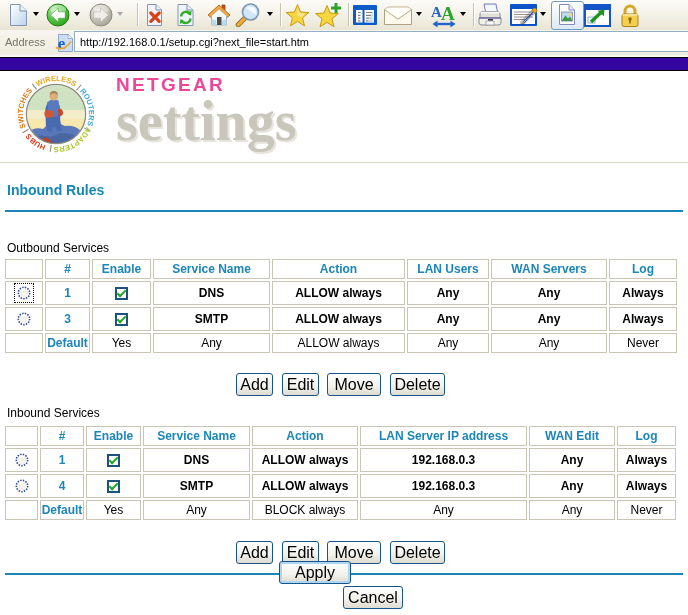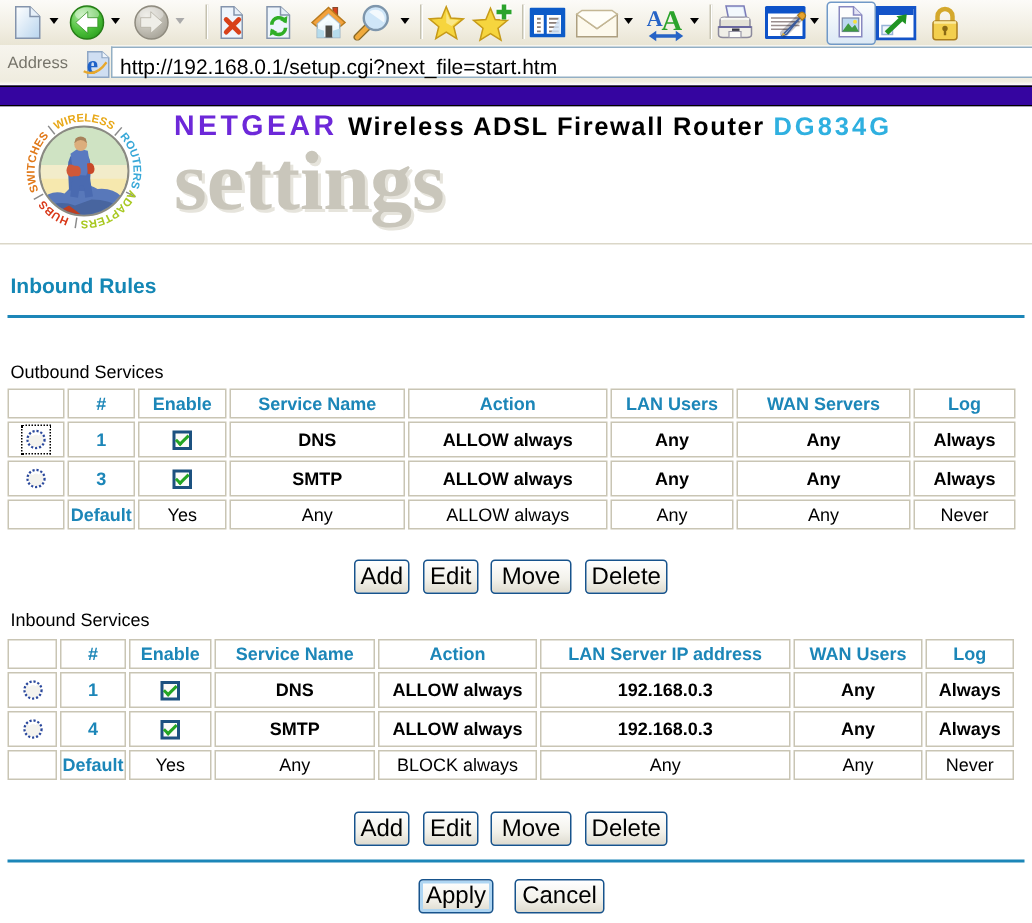--- a/index.html
+++ b/index.html
@@ -10,26 +10,26 @@
  background:linear-gradient(#fcfbf8,#f2efe4 60%,#e9e5d4);border-bottom:1px solid #d4d0c0;}
 .tsep{position:absolute;top:3px;width:1px;height:23px;background:#c5c2b0;border-right:1px solid #fff;}
 .ticon{position:absolute;top:3px;}
 .drop{position:absolute;top:12px;width:0;height:0;border-left:3px solid transparent;border-right:3px solid transparent;border-top:4px solid #000;}
 .drop.gray{border-top-color:#aaa;}
 #addrbar{position:absolute;left:0;top:30px;width:688px;height:24px;
  background:linear-gradient(#f7f5ee,#efecdf);}
 #addrlabel{position:absolute;left:5px;top:6px;font-size:11px;color:#76746a;}
 #addricon{position:absolute;left:55px;top:3px;}
 #addrinput{position:absolute;left:74px;top:1px;width:614px;height:19px;background:#fff;border:1px solid #93afc4;border-right:none;}
-#addrtext{position:absolute;left:5px;top:4px;font-size:14px;color:#000;white-space:nowrap;}
+#addrtext{position:absolute;left:5px;top:4px;font-size:11px;color:#000;white-space:nowrap;}
 #chromestrip{position:absolute;left:0;top:54px;width:688px;height:3px;background:linear-gradient(#eeebdd,#ffffff);}
 
 #purple{position:absolute;left:0;top:57px;width:688px;height:12px;background:#3505a0;border-top:1px solid #000;border-bottom:1px solid #000;}
 #header{position:absolute;left:0;top:71px;width:688px;height:91px;background:#fff;border-bottom:1px solid #dbd7c8;}
-#netgear{position:absolute;left:116px;top:3px;font-size:19px;font-weight:bold;letter-spacing:2.3px;color:#6d28d9;}
+#netgear{position:absolute;left:116px;top:3px;font-size:19px;font-weight:bold;letter-spacing:2.3px;color:#ec4899;}
 #prodname{position:absolute;left:232px;top:4px;font-size:17px;font-weight:bold;letter-spacing:1.05px;color:#000;}
 #prodname .model{color:#2fb0e0;letter-spacing:2px;}
 #settings{position:absolute;left:116px;top:18px;font-family:"Liberation Serif",serif;font-size:56px;font-weight:bold;color:#c9c6bb;text-shadow:2px 2px 0 #e6e4dc;}
 
 #content{position:absolute;left:0;top:163px;width:688px;}
 #fwrules{position:absolute;left:7px;top:19px;font-size:14px;font-weight:bold;color:#1487b5;}
 .tealrule{position:absolute;left:5px;width:678px;height:2px;background:#1c86b8;}
 .secthead{position:absolute;left:7px;font-size:12px;font-weight:normal;color:#000;}
 table.rules{position:absolute;border-collapse:separate;border-spacing:2px;background:#fff;table-layout:fixed;}
 table.rules td{border:1px solid #c9c5b4;text-align:center;font-size:12px;color:#000;padding:0;overflow:hidden;}
@@ -242,21 +242,20 @@
         <path d="M33 31 Q29.5 34 30.5 44 L31 55 L44.5 55.5 L45.5 42 Q46 32 41 29.5 Z" fill="#4a6ab0"></path>
         <path d="M32 30.5 L37 27 L43.5 28.5 L45 38 L42.5 45 L34 44.5 Z" fill="#5a7ac0"></path>
         <circle cx="38.8" cy="24.3" r="4.3" fill="#dcae7c"></circle>
         <path d="M34.5 23.5 Q38.8 19.2 43 23.5 L42.2 20.3 Q38.8 17.8 35.4 20.3 Z" fill="#a8825a"></path>
         <path d="M34.5 38.5 Q30 36 29.3 41.5 Q29.5 46.5 34.5 45.8 Q39.5 46.5 38.8 41.5 Q38.8 38 34.5 38.5 Z" fill="#d05838"></path>
         <path d="M43 37 Q47.5 35.5 48 40.5 Q48 44.8 43.5 43.8 Z" fill="#c84828"></path>
         <path d="M33.5 45.5 L31.8 59 L37 59.8 L38.3 51.5 L40.8 51.5 L41.8 59.8 L47 59 L44.8 45.5 Z" fill="#4a6ab0"></path>
       </g>
     </svg></div>
     <span id="netgear">NETGEAR</span>
-    <span id="prodname">Wireless ADSL Firewall Router <span class="model">DG834G</span></span>
     <span id="settings">settings</span>
   </div>
   <div id="content">
     <span id="fwrules">Inbound Rules</span>
     <div class="tealrule" style="top:47px;"></div>
     <span class="secthead" style="top:78px;">Outbound Services</span>
     <table class="rules" id="outtbl" style="left:3px;top:94px;">
       <colgroup>
           <col style="width:38px">
           <col style="width:45px">
@@ -337,21 +336,21 @@
           <col style="width:59px">
         </colgroup>
       <tbody>
           <tr>
             <td class="hdr"></td>
             <td class="hdr">#</td>
             <td class="hdr">Enable</td>
             <td class="hdr">Service Name</td>
             <td class="hdr">Action</td>
             <td class="hdr">LAN Server IP address</td>
-            <td class="hdr">WAN Users</td>
+            <td class="hdr">WAN Edit</td>
             <td class="hdr">Log</td>
           </tr>
       <tr>
             <td class="data"><svg class="radio" width="14" height="14" viewBox="0 0 14 14">
                 <circle cx="7" cy="7" r="5.2" fill="#f4f3ee"></circle>
                 <path d="M4 4.2 A4 4 0 0 1 9.5 3.8" stroke="#fff" stroke-width="2" fill="none"></path>
                 <circle cx="7" cy="7" r="5.7" fill="none" stroke="#2a489c" stroke-width="1.5" stroke-dasharray="1.45,1.25"></circle>
               </svg></td>
             <td class="data num">1</td>
             <td class="data"><span class="cb"></span></td>
@@ -387,16 +386,16 @@
           </tr>
     </tbody>
       </table>
     <div class="btnrow" id="btns2">
       <button class="xp" style="left:236px;top:378px;width:37px;">Add</button>
       <button class="xp" style="left:282px;top:378px;width:37px;">Edit</button>
       <button class="xp" style="left:327px;top:378px;width:54px;">Move</button>
       <button class="xp" style="left:390px;top:378px;width:55px;">Delete</button>
     </div>
     <div class="tealrule" style="top:410px;"></div>
-    <button class="xp apply" style="left:279px;top:423px;width:50px;">Apply</button>
+    <button class="xp apply" style="left:279px;top:398px;width:72px;">Apply</button>
     <button class="xp" style="left:343px;top:423px;width:60px;">Cancel</button>
   </div>
 </div>
 
 </body></html>

